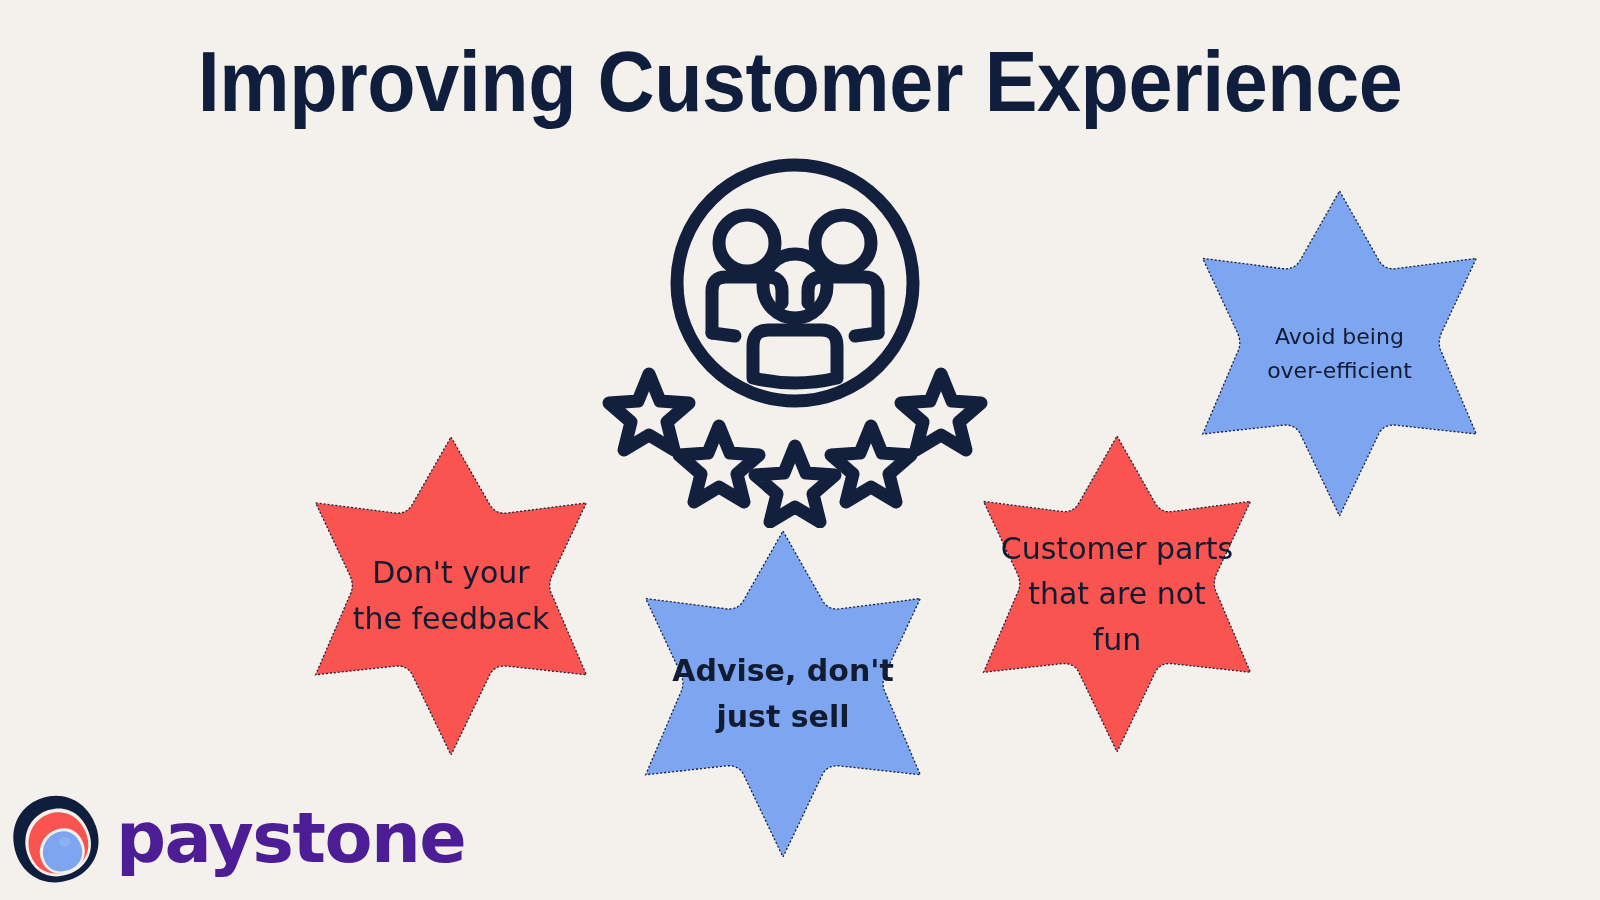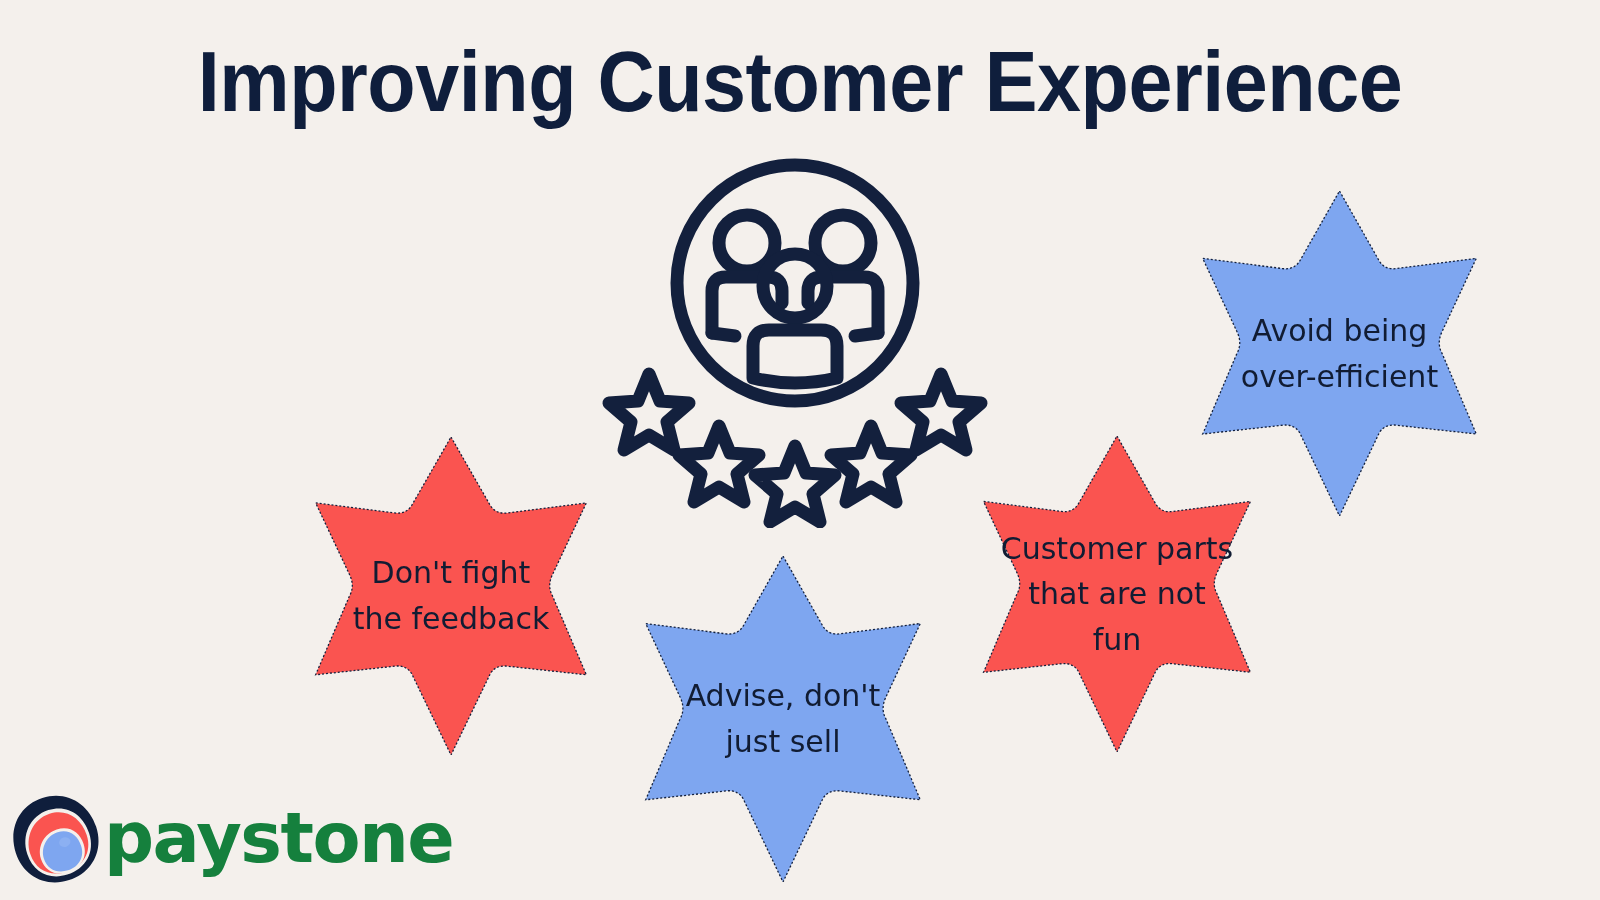--- a/index.html
+++ b/index.html
@@ -77,24 +77,24 @@
     line-height: 1.52;
     white-space: pre-line;
     pointer-events: none;
   }
 
   
   #badge-wear         { left: 132px;  top: 196px;  width: 272px; height: 302px; }
   #badge-feedback     { left: 310px;  top: 437px;  width: 282px; height: 318px; }
   #badge-avoid        { left: 1197px; top: 191px;  width: 285px; height: 325px; }
   #badge-improve      { left: 978px;  top: 436px;  width: 278px; height: 316px; }
-  #badge-advise       { left: 640px;  top: 556px;  width: 286px; height: 326px; }
+  #badge-advise       { left: 640px;  top: 531px;  width: 286px; height: 326px; font-weight: bold; }
 
   #badge-wear     .caption { font-size: 30px; }
-  #badge-avoid    .caption { font-size: 30px; left: 8%; width: 84%; }
+  #badge-avoid    .caption { font-size: 22px; left: 8%; width: 84%; }
   #badge-improve  .caption { font-size: 30px; left: 8%; width: 84%; }
   #badge-feedback .caption { font-size: 30px; left: 7%; width: 86%; }
   #badge-advise   .caption { font-size: 30px; left: 8%; width: 84%; }
 
   
   #logo {
     position: absolute;
     left: 8px;
     top: 786px;
     width: 404px;
@@ -106,21 +106,22 @@
     width: 96px;
     height: 96px;
     flex: 0 0 auto;
   }
   #logo-mark svg { display: block; width: 100%; height: 100%; }
   #logo-word {
     font-family: "DejaVu Sans", sans-serif;
     font-weight: bold;
     font-size: 70px;
     letter-spacing: -1.5px;
-    color: #15803d;
+    color: #4c1d95;
+    margin-left: 12px;
     line-height: 1;
   }
 </style>
 </head>
 <body style="background: rgb(244, 240, 236);">
 
 <div id="stage">
 
   <div id="title">Improving Customer Experience</div>
 
@@ -158,21 +159,21 @@
     </svg>
   </div>
 
 
   <div class="badge" id="badge-feedback">
     <svg viewBox="0 0 200 222" preserveAspectRatio="none" xmlns="http://www.w3.org/2000/svg">
       <path class="star-shape" d="M100 0 L128 48 Q132 54 140 53 L196 46 L172 96 Q168 104 172 111 L196 166 L140 160
                Q132 159 128 165 L100 222 L72 165 Q68 159 60 160 L4 166 L28 111 Q32 104 28 96
                L4 46 L60 53 Q68 54 72 48 Z" fill="#fa5450" stroke="#13203d" stroke-width="0.9" stroke-dasharray="1.4 1.4"></path>
     </svg>
-    <div class="caption">Don't fight
+    <div class="caption">Don't your
 the feedback</div>
   </div>
 
   <div class="badge" id="badge-advise">
     <svg viewBox="0 0 200 222" preserveAspectRatio="none" xmlns="http://www.w3.org/2000/svg">
       <path class="star-shape" d="M100 0 L128 48 Q132 54 140 53 L196 46 L172 96 Q168 104 172 111 L196 166 L140 160
                Q132 159 128 165 L100 222 L72 165 Q68 159 60 160 L4 166 L28 111 Q32 104 28 96
                L4 46 L60 53 Q68 54 72 48 Z" fill="#7ea6f0" stroke="#13203d" stroke-width="0.9" stroke-dasharray="1.4 1.4"></path>
     </svg>
     <div class="caption">Advise, don't

